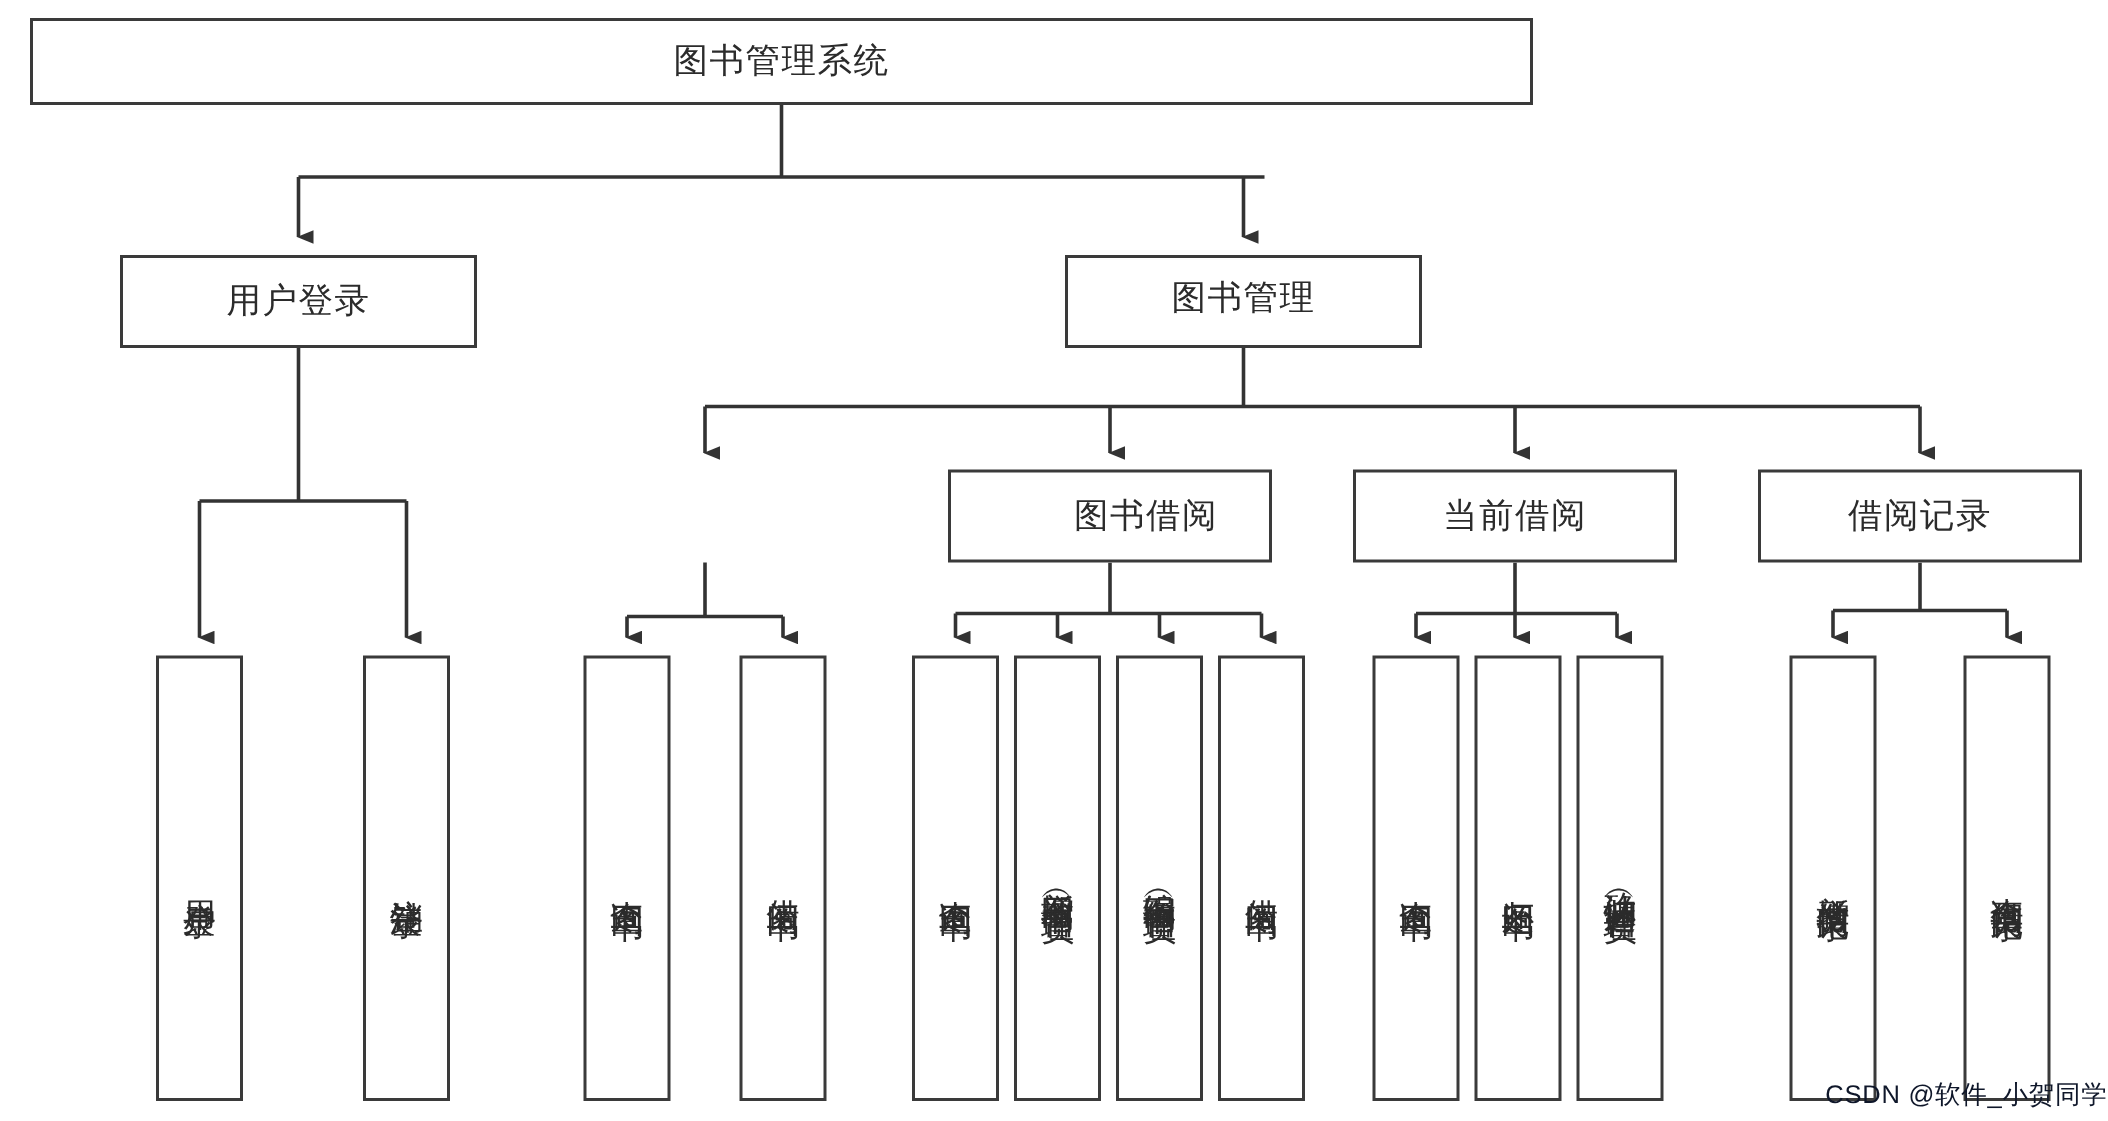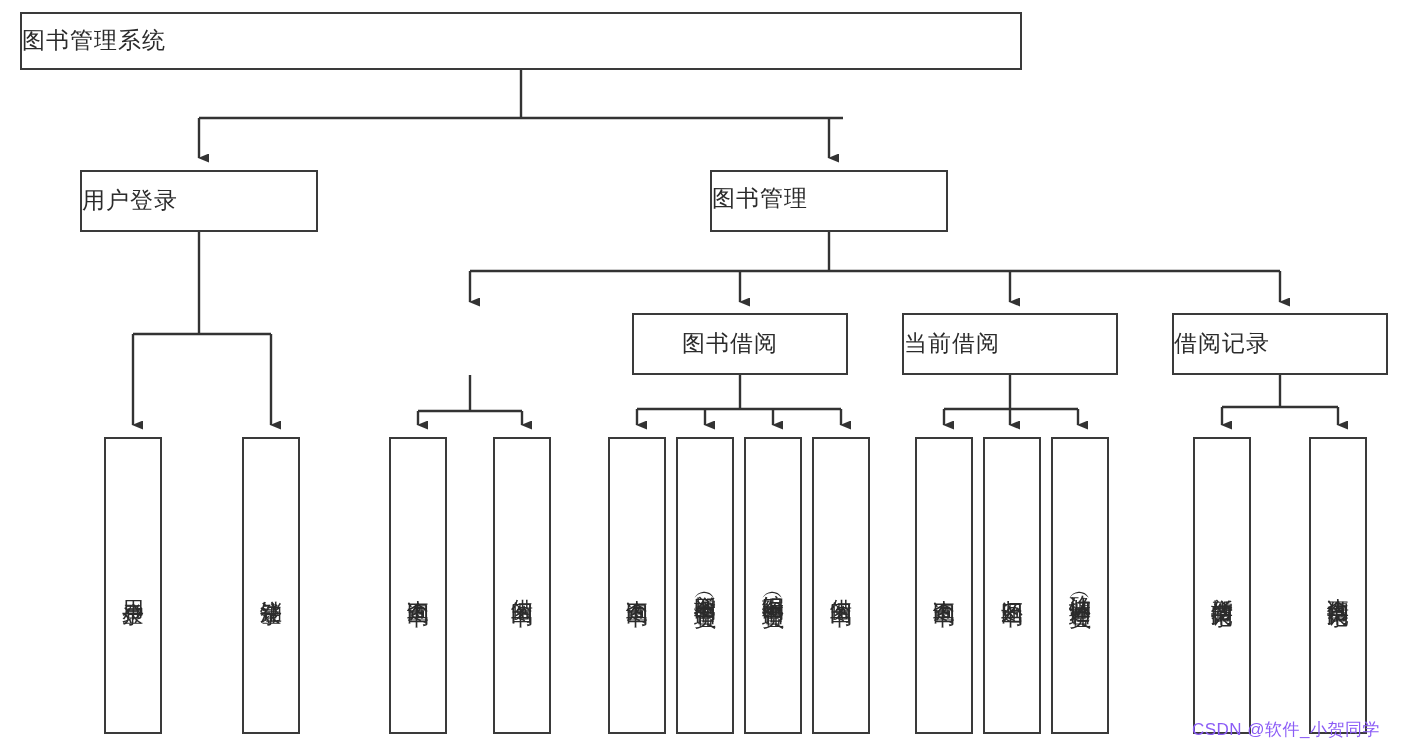--- a/index.html
+++ b/index.html
@@ -23,21 +23,21 @@
     width: 1405px;
     height: 747px;
   }
   .node {
     position: absolute;
     box-sizing: border-box;
     background: #ffffff;
     border: 2px solid #3a3a3a;
     display: flex;
     align-items: center;
-    justify-content: flex-start;
+    justify-content: center;
     color: #2b2b2b;
     text-align: center;
   }
   .node.horiz {
     font-size: 23px;
     letter-spacing: 1px;
     line-height: 1.2;
   }
   .node.vert {
     writing-mode: vertical-rl;
@@ -50,24 +50,24 @@
     align-items: center;
   }
   .node.vert .vtext {
     writing-mode: vertical-rl;
     text-orientation: upright;
     display: block;
     white-space: normal;
   }
   .watermark {
     position: absolute;
-    right: 25px;
+    right: 0;
     bottom: 6px;
     font-size: 17px;
-    color: #8b5cf6;
+    color: #0f172a;
     letter-spacing: 0.5px;
     white-space: nowrap;
     pointer-events: none;
   }
 </style>
 </head>
 <body>
 
 <div id="canvas">
 

